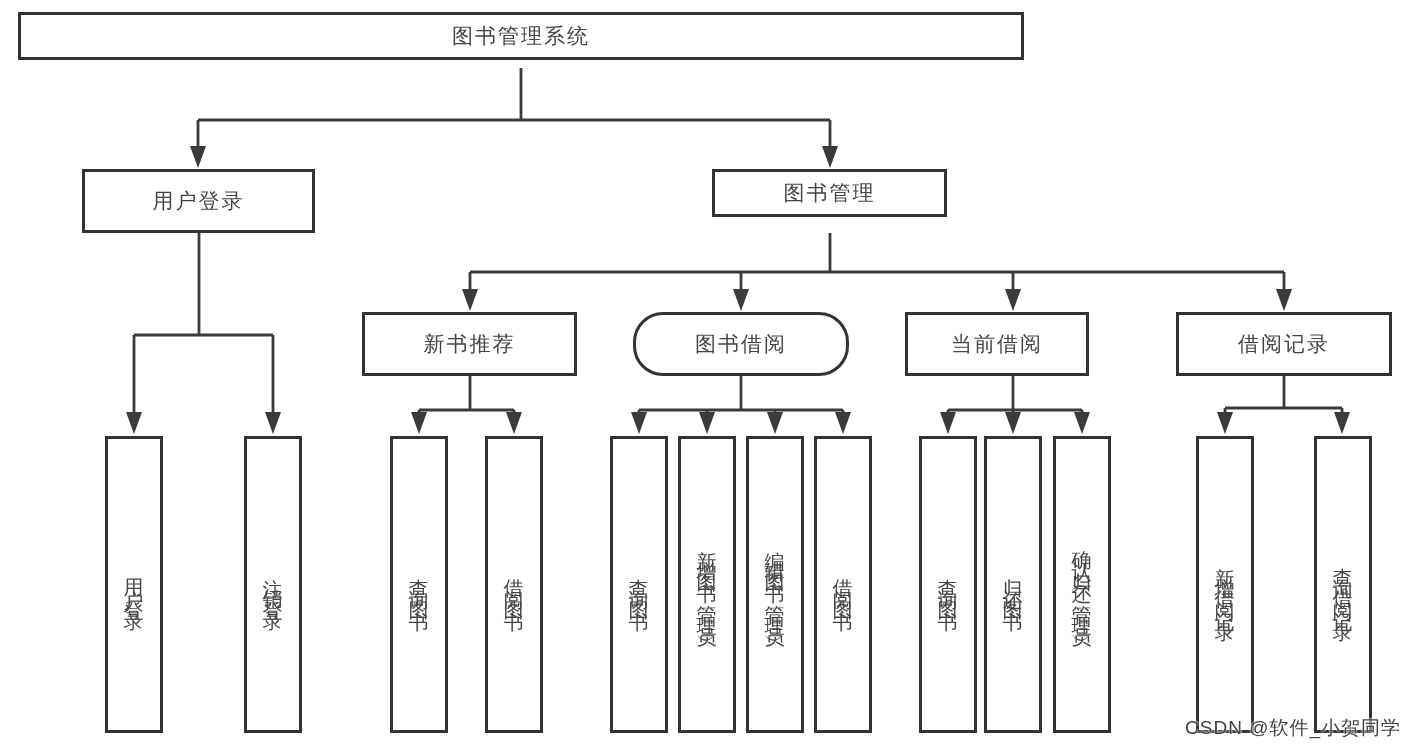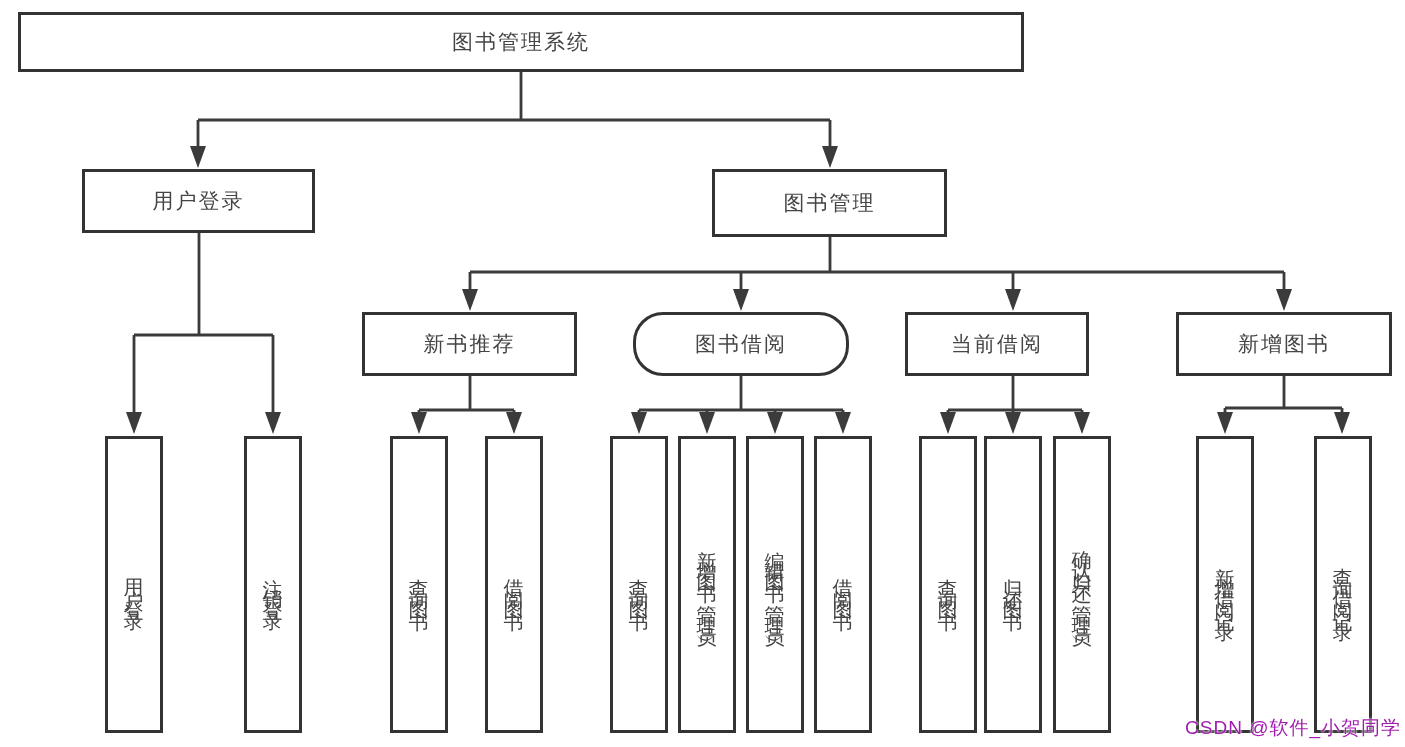--- a/index.html
+++ b/index.html
@@ -35,21 +35,21 @@
     line-height: 1;
     letter-spacing: 11px;
     white-space: nowrap;
   }
   .watermark {
     position: absolute;
     right: 4px;
     bottom: 6px;
     font-size: 19px;
     letter-spacing: 1px;
-    color: #a21caf;
+    color: #404040;
     text-shadow: 0 0 3px #ffffff, 0 0 2px #ffffff;
     white-space: nowrap;
   }
 </style>
 </head>
 <body>
 
 <div id="canvas">
 
   <svg id="connectors" viewBox="0 0 1405 747" xmlns="http://www.w3.org/2000/svg">
@@ -88,42 +88,42 @@
       <polygon points="1005,412 1021,412 1013,434"></polygon>
       <polygon points="1074,412 1090,412 1082,434"></polygon>
     </g>
     <g>
       <path d="M1284 376 V408 M1225 408 H1342 M1225 408 V418 M1342 408 V418"></path>
       <polygon points="1217,412 1233,412 1225,434"></polygon>
       <polygon points="1334,412 1350,412 1342,434"></polygon>
     </g>
   </svg>
 
-  <div class="box h" style="left:18px; top:12px; width:1006px; height:60px;align-items:center;">
+  <div class="box h" style="left:18px; top:12px; width:1006px; height:48px;align-items:center;">
     <span>图书管理系统</span>
   </div>
 
   <div class="box h" style="left:82px; top:169px; width:233px; height:64px;">
     <span>用户登录</span>
   </div>
-  <div class="box h" style="left:712px; top:169px; width:235px; height:68px;text-align:center;">
+  <div class="box h" style="left:712px; top:169px; width:235px; height:48px;text-align:center;">
     <span>图书管理</span>
   </div>
 
   <div class="box h" style="left:362px; top:312px; width:215px; height:64px;text-align:center;">
     <span>新书推荐</span>
   </div>
   <div class="box h" style="left:633px; top:312px; width:216px; height:64px;border-radius:30px;">
     <span>图书借阅</span>
   </div>
   <div class="box h" style="left:905px; top:312px; width:184px; height:64px;">
     <span>当前借阅</span>
   </div>
   <div class="box h" style="left:1176px; top:312px; width:216px; height:64px;">
-    <span>新增图书</span>
+    <span>借阅记录</span>
   </div>
 
   <div class="box v" style="left:105px; top:436px; width:58px; height:297px;">
     <span>用户登录</span>
   </div>
   <div class="box v" style="left:244px; top:436px; width:58px; height:297px;">
     <span>注销登录</span>
   </div>
 
   <div class="box v" style="left:390px; top:436px; width:58px; height:297px;">

